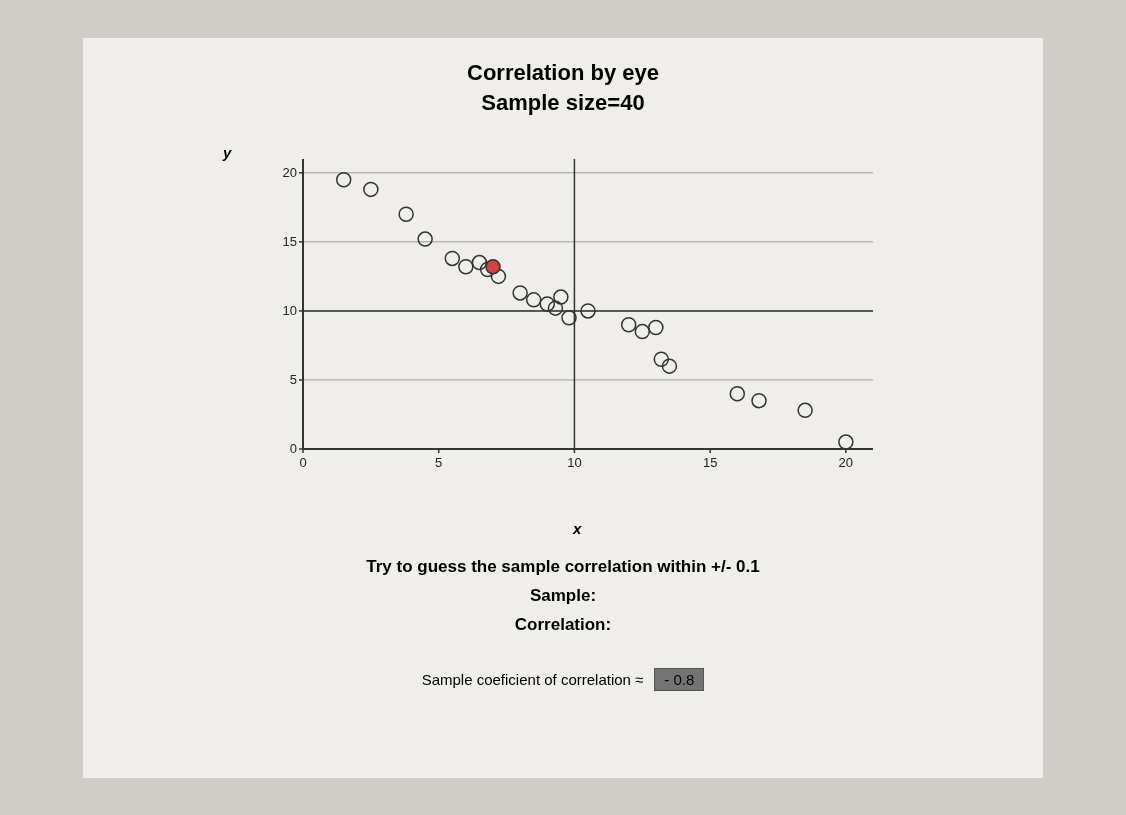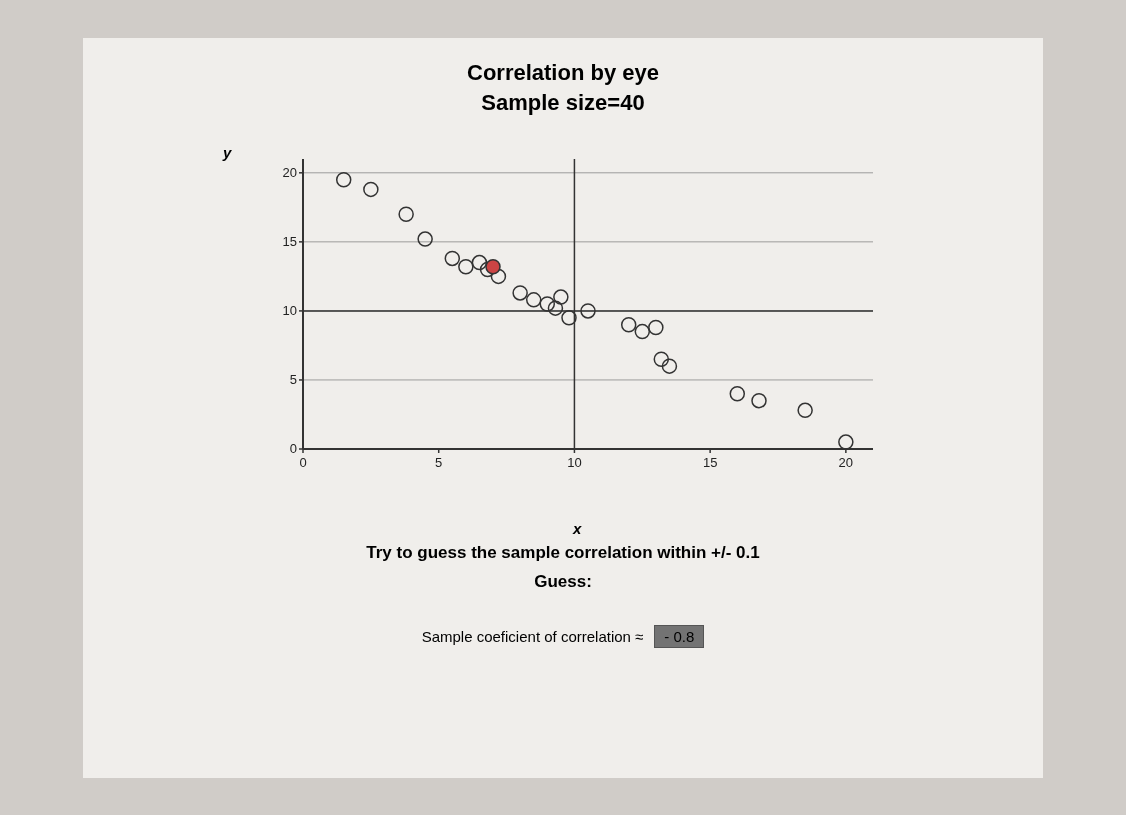--- a/index.html
+++ b/index.html
@@ -58,21 +58,21 @@
     .axis-label-x {
       position: absolute;
       left: 50%;
       bottom: 5px;
       transform: translateX(-50%);
       font-size: 15px;
       font-style: italic;
       font-weight: bold;
     }
     .instructions {
-      margin-top: 20px;
+      margin-top: 34px;
       font-size: 17px;
       font-weight: bold;
       text-align: center;
       line-height: 1.7;
     }
     .footer {
       margin-top: 28px;
       font-size: 15px;
       display: flex;
       align-items: center;
@@ -158,20 +158,21 @@
           <circle cx="582.8571428571428" cy="293.0952380952381" r="7" fill="none" stroke="#333" stroke-width="1.5"></circle>
           <circle cx="230" cy="117.71428571428572" r="7" fill="#c44" stroke="#333" stroke-width="1.5"></circle>
         </svg>
     </div>
 
     <div class="axis-label-x" style="bottom:-18px; left:calc(50px + 310px); position:absolute; transform:none;">x</div>
   </div>
 
   <div class="instructions">
     <div>Try to guess the sample correlation within +/- 0.1</div>
-    <div>Guess:</div>
+    <div>Sample:</div>
+    <div>Correlation:</div>
   </div>
 
   <div class="footer">
     <span>Sample coeficient of correlation ≈</span>
     <span class="corr-value">- 0.8</span>
   </div>
 </div>
 
 </body></html>

